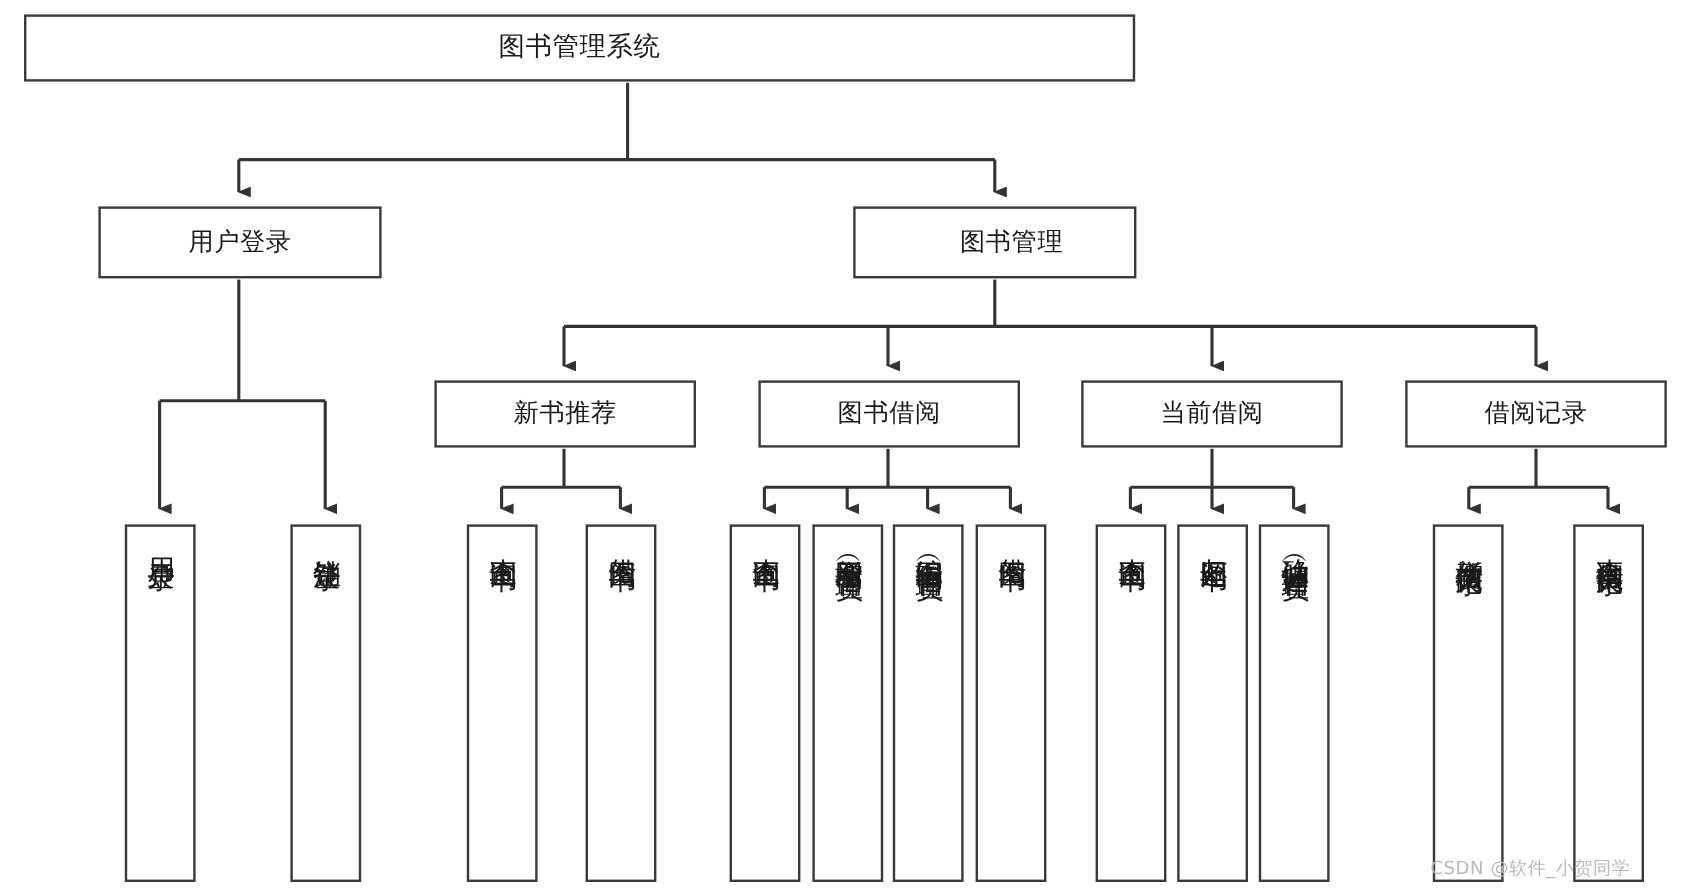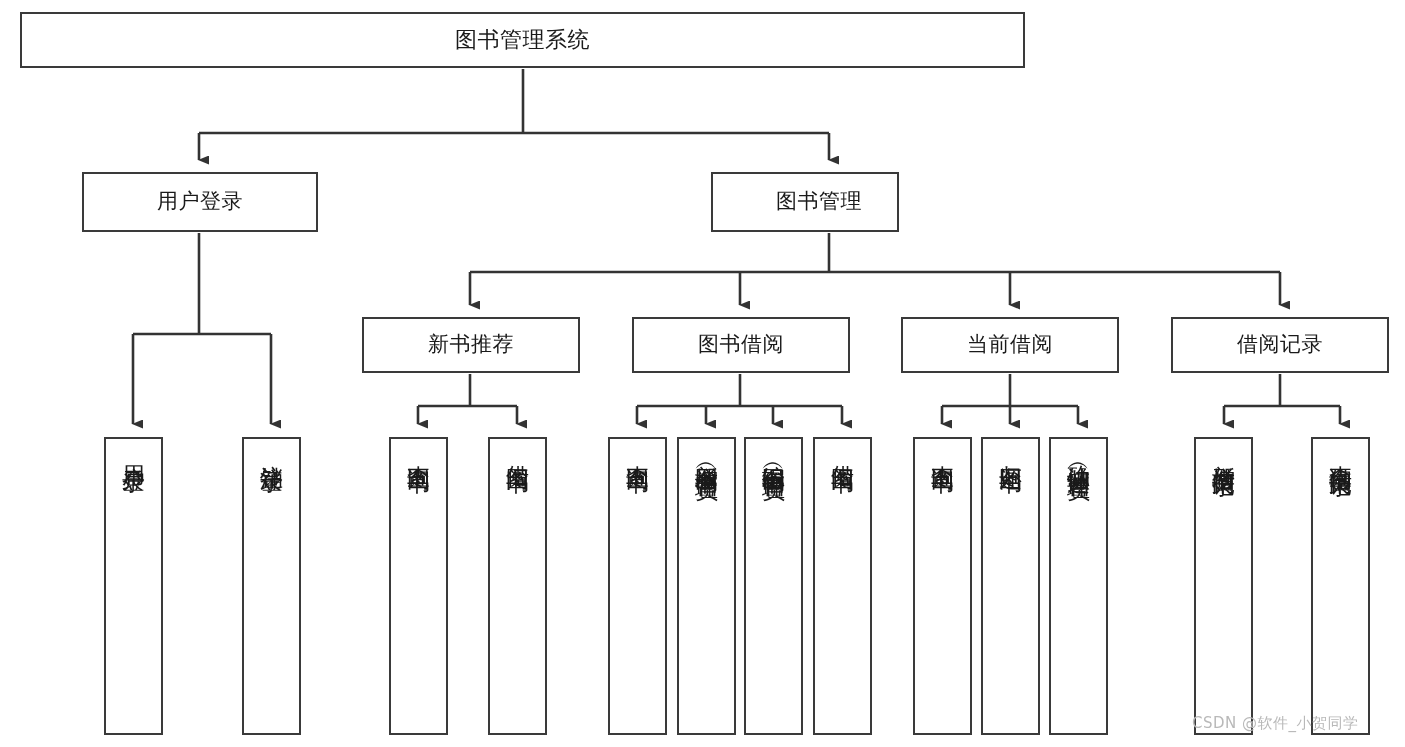--- a/index.html
+++ b/index.html
@@ -120,29 +120,29 @@
       <path d="M1010,406 L1010,424" marker-end="url(#arw)"></path>
       <path d="M1078,406 L1078,424" marker-end="url(#arw)"></path>
 
       <path d="M1280,374 L1280,406"></path>
       <path d="M1224,406 L1340,406"></path>
       <path d="M1224,406 L1224,424" marker-end="url(#arw)"></path>
       <path d="M1340,406 L1340,424" marker-end="url(#arw)"></path>
     </g>
   </svg>
 
-  <div class="node horiz root" style="left:20px; top:12px; width:1005px; height:56px;">
+  <div class="node horiz root" style="left:20px; top:12px; width:926px; height:56px;">
     <span class="node-label">图书管理系统</span>
   </div>
 
   <div class="node horiz" style="left:82px; top:172px; width:236px; height:60px;">
     <span class="node-label">用户登录</span>
   </div>
 
-  <div class="node horiz" style="left:711px; top:172px; width:188px; height:60px;padding-left:28px;">
+  <div class="node horiz" style="left:711px; top:172px; width:236px; height:60px;padding-left:28px;">
     <span class="node-label">图书管理</span>
   </div>
 
   <div class="node horiz" style="left:362px; top:317px; width:218px; height:56px;">
     <span class="node-label">新书推荐</span>
   </div>
 
   <div class="node horiz" style="left:632px; top:317px; width:218px; height:56px;">
     <span class="node-label">图书借阅</span>
   </div>

